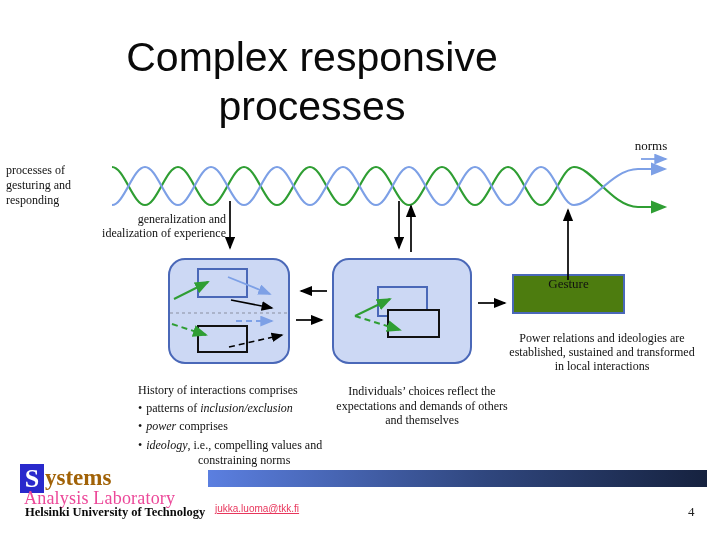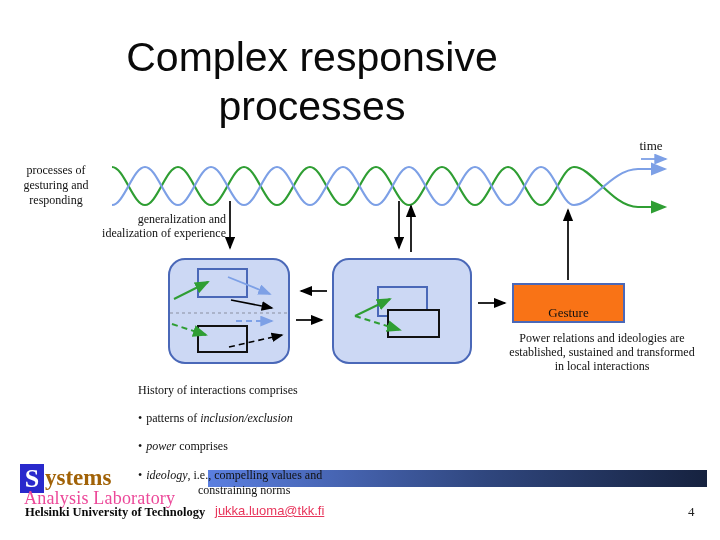--- a/index.html
+++ b/index.html
@@ -8,57 +8,57 @@
     overflow:hidden;font-family:"Liberation Serif",serif;color:#111;
   }
   .abs{position:absolute;}
   .title{
     top:33px;left:0;width:624px;text-align:center;
     font-family:"Liberation Sans",sans-serif;font-size:41px;line-height:49px;
     color:#0a0a0a;z-index:3;
   }
   .svg-layer{position:absolute;left:0;top:0;width:720px;height:540px;z-index:2;pointer-events:none;}
   .label{font-size:12px;line-height:15px;z-index:3;}
-  .left-label{left:6px;top:163px;width:100px;text-align:center;}
+  .left-label{left:6px;top:163px;width:100px;}
   .gen-label{left:86px;top:212px;width:140px;text-align:right;line-height:14px;}
   .time-label{left:621px;top:138px;width:60px;text-align:center;font-size:13px;}
   .power-note{left:498px;top:331px;width:208px;text-align:center;line-height:14px;font-size:12px;}
   .individuals-note{left:330px;top:384px;width:184px;text-align:center;line-height:14.5px;font-size:12px;}
   .history-note{left:138px;top:383px;width:190px;font-size:12px;line-height:15.2px;}
-  .history-note .bullet-line{margin-top:13px;}
+  .history-note .bullet-line{margin-top:3px;}
   .history-note .cont{padding-left:60px;}
   .it{font-style:italic;}
   .bullet-char{margin-right:4px;}
   .round-box{
     position:absolute;background:#ccd8f4;border:2px solid #4a68b8;
     border-radius:17px;z-index:1;
   }
   .frame{position:absolute;z-index:1;}
   .frame.blue{border:2px solid #4a68b8;}
   .frame.black{border:2px solid #111;background:#ccd8f4;}
   .gesture-box{
-    position:absolute;left:512px;top:283px;width:109px;height:36px;
-    background:#f97316;border:2px solid #4a68b8;z-index:1;
-    display:flex;align-items:flex-end;justify-content:center;font-size:13px;
+    position:absolute;left:512px;top:274px;width:109px;height:36px;
+    background:#4d7c0f;border:2px solid #4a68b8;z-index:1;
+    display:flex;align-items:flex-start;justify-content:center;font-size:13px;
   }
   
   .logo-square{
     left:20px;top:464px;width:24px;height:29px;background:#2929cc;z-index:3;
     display:flex;align-items:center;justify-content:center;
     font-weight:bold;font-size:26px;color:#ffffff;
   }
   .logo-systems{left:45px;top:465px;font-weight:bold;font-size:23px;color:#a16207;z-index:3;}
   .logo-line2{left:24px;top:488px;font-weight:normal;font-size:18px;color:#ec4899;z-index:3;letter-spacing:0.2px;}
   .logo-line3{left:25px;top:505px;font-weight:bold;font-size:12.5px;color:#0a0a0a;z-index:3;}
   .gradient-bar{
     left:208px;top:470px;width:499px;height:17px;z-index:1;
     background:linear-gradient(to right,#5b7fe0,#30477f 55%,#16223f);
   }
   .email{
-    left:215px;top:503px;font-family:"Liberation Sans",sans-serif;font-size:13px;
+    left:215px;top:503px;font-family:"Liberation Sans",sans-serif;font-size:10px;
     color:#e8365c;text-decoration:underline;z-index:3;
   }
   .page-number{left:688px;top:504px;font-size:13px;color:#222;z-index:3;}
 </style>
 </head>
 <body>
 
 <div class="slide">
 
   <div class="abs title">
@@ -131,21 +131,21 @@
     <div>processes of</div>
     <div>gesturing and</div>
     <div>responding</div>
   </div>
 
   <div class="abs label gen-label">
     <div>generalization and</div>
     <div>idealization of experience</div>
   </div>
 
-  <div class="abs label time-label">time</div>
+  <div class="abs label time-label">norms</div>
 
   <div class="abs label power-note">
     <div>Power relations and ideologies are</div>
     <div>established, sustained and transformed</div>
     <div>in local interactions</div>
   </div>
 
   <div class="abs label history-note">
     <div>History of interactions comprises</div>
     <div class="bullet-line">
@@ -153,20 +153,25 @@
     </div>
     <div class="bullet-line">
       <span class="bullet-char">•</span><span></span><span class="it">power</span><span> comprises</span>
     </div>
     <div class="bullet-line">
       <span class="bullet-char">•</span><span></span><span class="it">ideology</span><span>, i.e., compelling values and</span>
     </div>
     <div class="cont">constraining norms</div>
   </div>
 
+  <div class="abs label individuals-note">
+    <div>Individuals’ choices reflect the</div>
+    <div>expectations and demands of others</div>
+    <div>and themselves</div>
+  </div>
 
   <div class="abs gradient-bar"></div>
 
   <div class="abs logo-square">
     <span>S</span>
   </div>
   <div class="abs logo-systems">ystems</div>
   <div class="abs logo-line2">Analysis Laboratory</div>
   <div class="abs logo-line3">Helsinki University of Technology</div>
 

